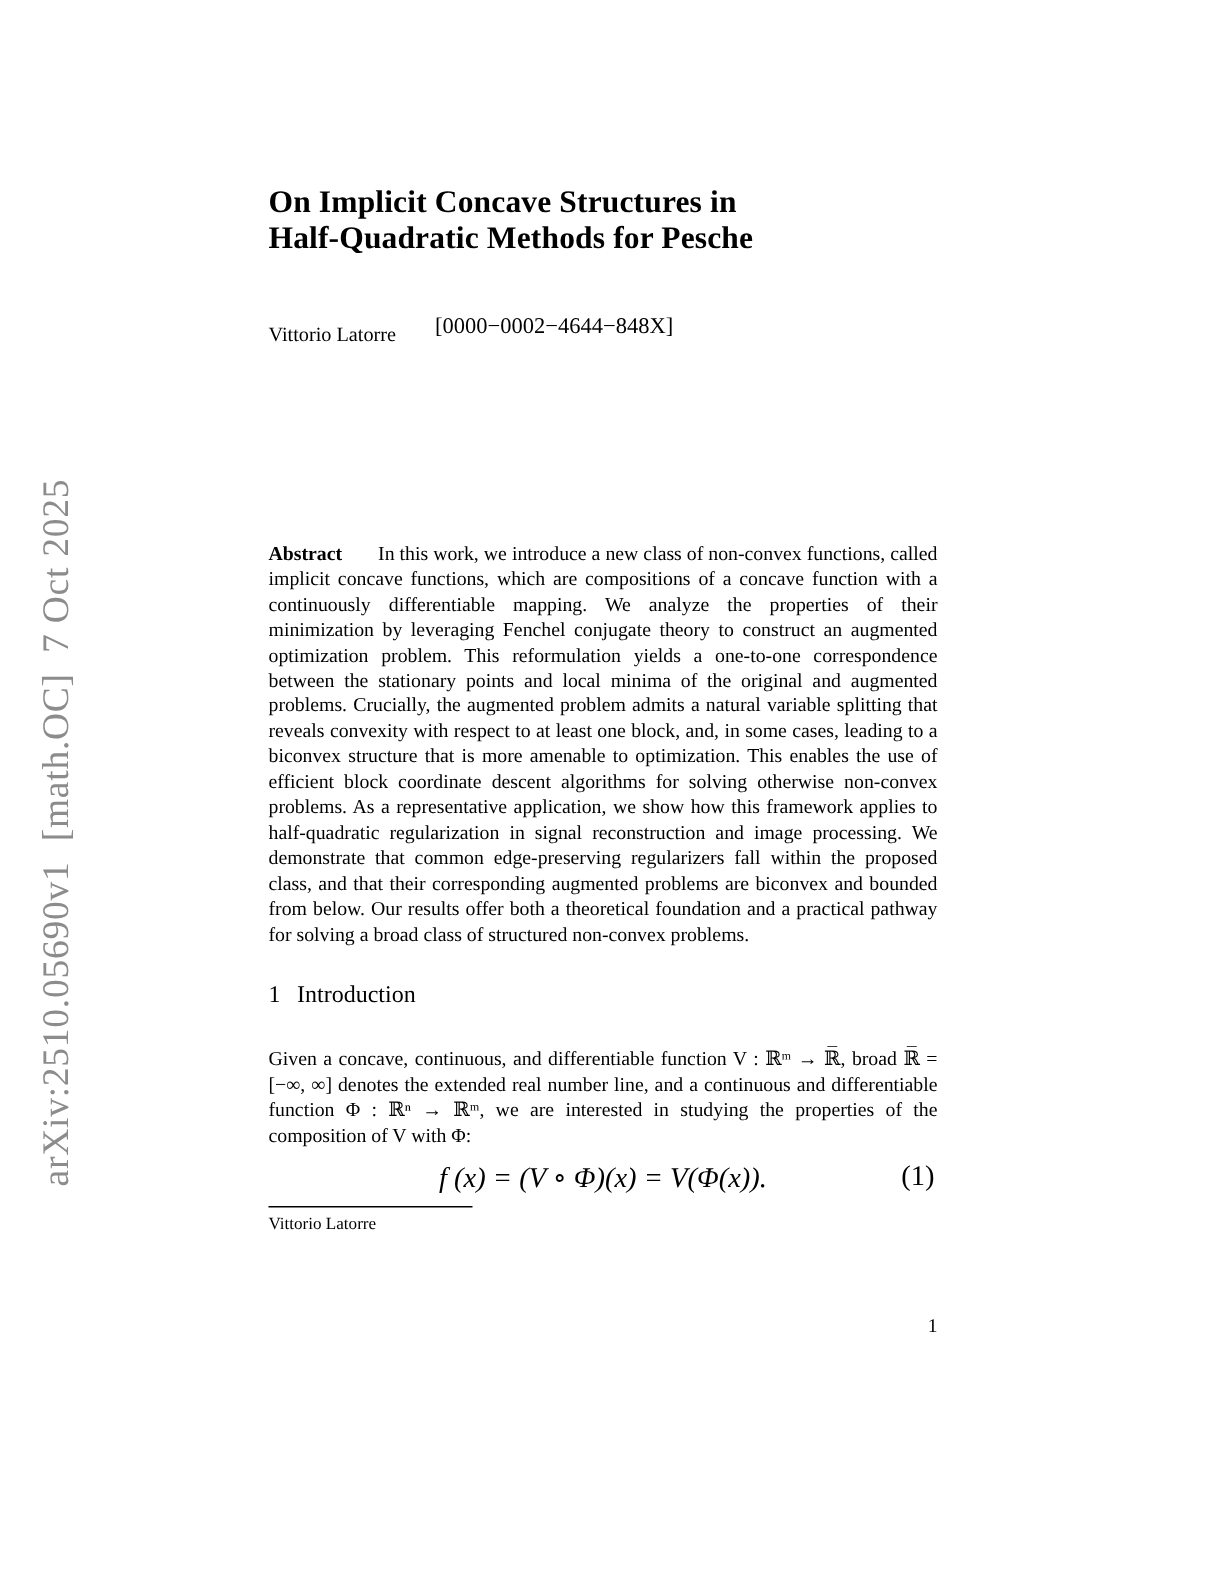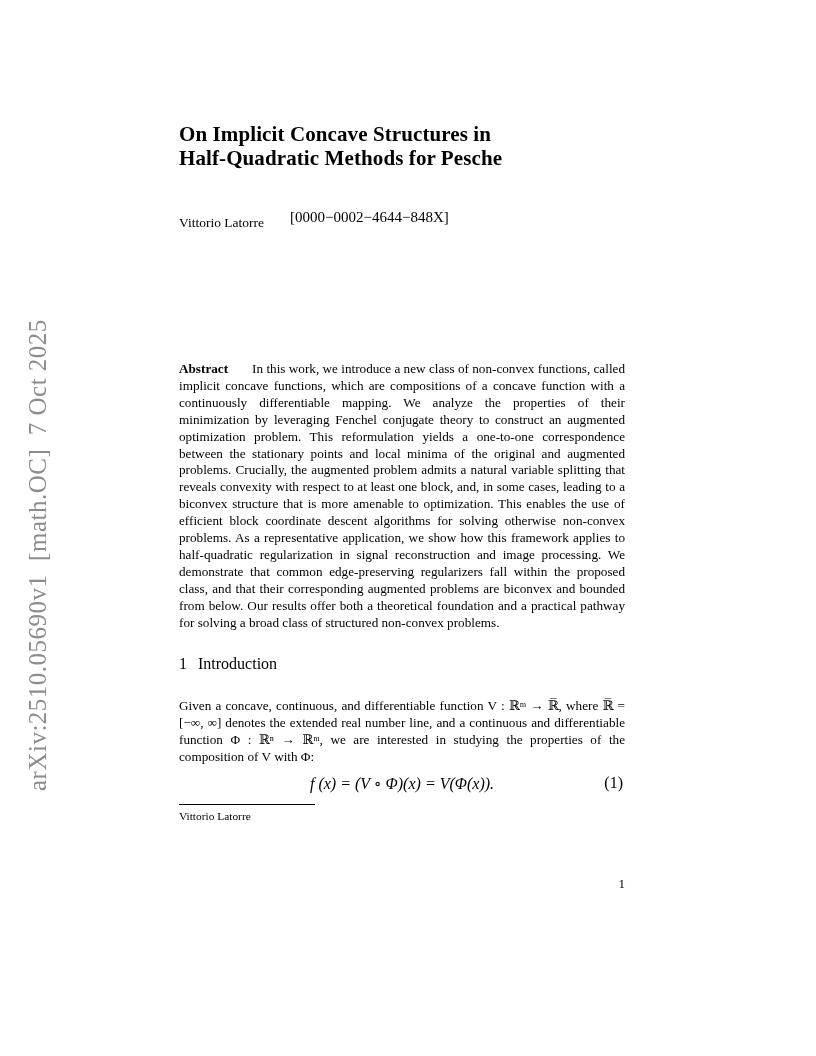--- a/index.html
+++ b/index.html
@@ -96,21 +96,21 @@
     font-size: 13.2px;
     line-height: 16.9px;
     text-align: justify;
   }
 
   .equation-row {
     position: absolute;
     top: 774px;
     left: 0;
     width: 100%;
-    font-size: 16px;
+    font-size: 19px;
   }
   .equation-formula {
     display: block;
     text-align: center;
     font-style: italic;
   }
   .equation-number {
     position: absolute;
     right: 2px;
     top: 0;
@@ -163,21 +163,21 @@
     </div>
 
     <div class="abstract">
       <span class="abstract-label">Abstract</span><span>In this work, we introduce a new class of non-convex functions, called implicit concave functions, which are compositions of a concave function with a continuously differentiable mapping. We analyze the properties of their minimization by leveraging Fenchel conjugate theory to construct an augmented optimization problem. This reformulation yields a one-to-one correspondence between the stationary points and local minima of the original and augmented problems. Crucially, the augmented problem admits a natural variable splitting that reveals convexity with respect to at least one block, and, in some cases, leading to a biconvex structure that is more amenable to optimization. This enables the use of efficient block coordinate descent algorithms for solving otherwise non-convex problems. As a representative application, we show how this framework applies to half-quadratic regularization in signal reconstruction and image processing. We demonstrate that common edge-preserving regularizers fall within the proposed class, and that their corresponding augmented problems are biconvex and bounded from below. Our results offer both a theoretical foundation and a practical pathway for solving a broad class of structured non-convex problems.</span>
     </div>
 
     <div class="section-heading">
       <span class="sec-num">1</span><span>Introduction</span>
     </div>
 
-    <div class="intro-paragraph">Given a concave, continuous, and differentiable function V : ℝᵐ → ℝ̅, where ℝ̅ = [−∞, ∞] denotes the extended real number line, and a continuous and differentiable function Φ : ℝⁿ → ℝᵐ, we are interested in studying the properties of the composition of V with Φ:</div>
+    <div class="intro-paragraph">Given a concave, continuous, and differentiable function V : ℝᵐ → ℝ̅, broad ℝ̅ = [−∞, ∞] denotes the extended real number line, and a continuous and differentiable function Φ : ℝⁿ → ℝᵐ, we are interested in studying the properties of the composition of V with Φ:</div>
 
     <div class="equation-row">
       <span class="equation-formula">f (x) = (V ∘ Φ)(x) = V(Φ(x)).</span>
       <span class="equation-number">(1)</span>
     </div>
 
     <div class="footnote-rule"></div>
 
     <div class="footnote">
       <div>Vittorio Latorre</div>

